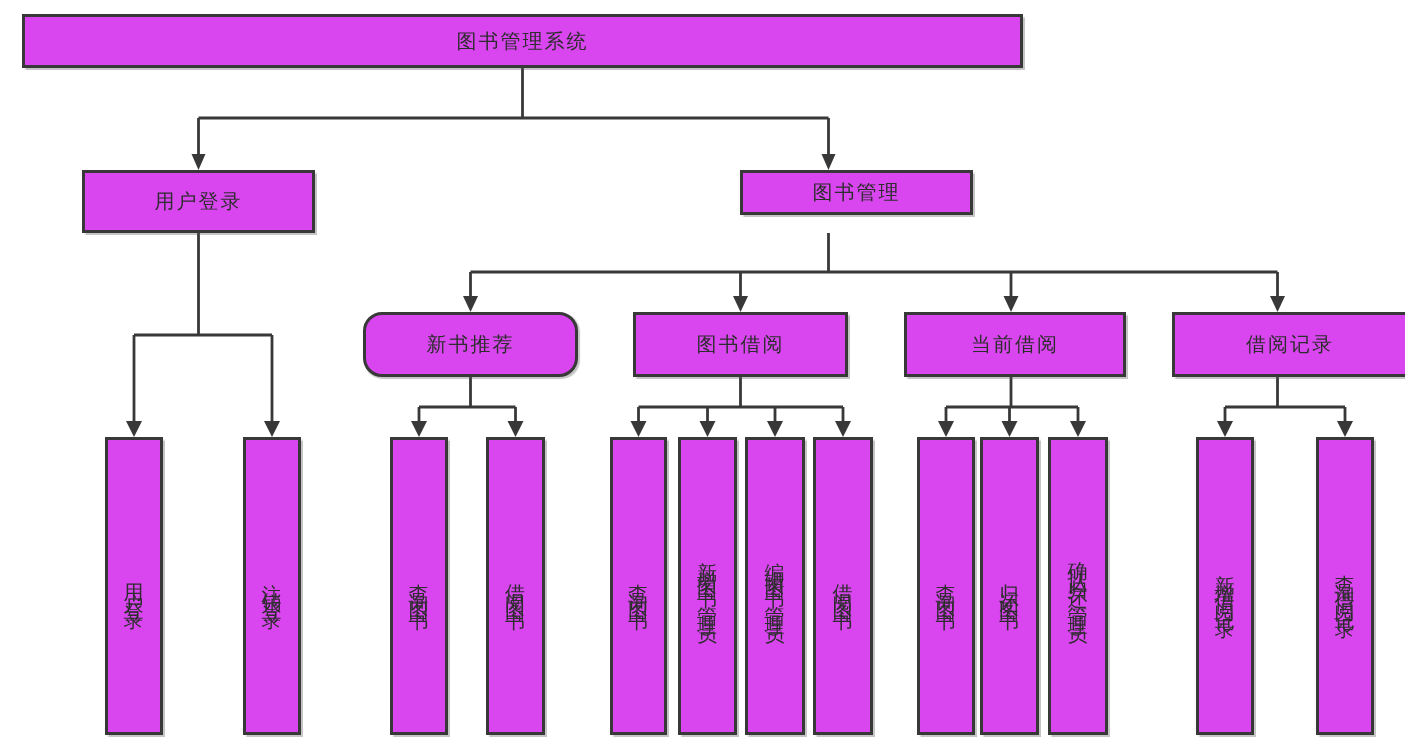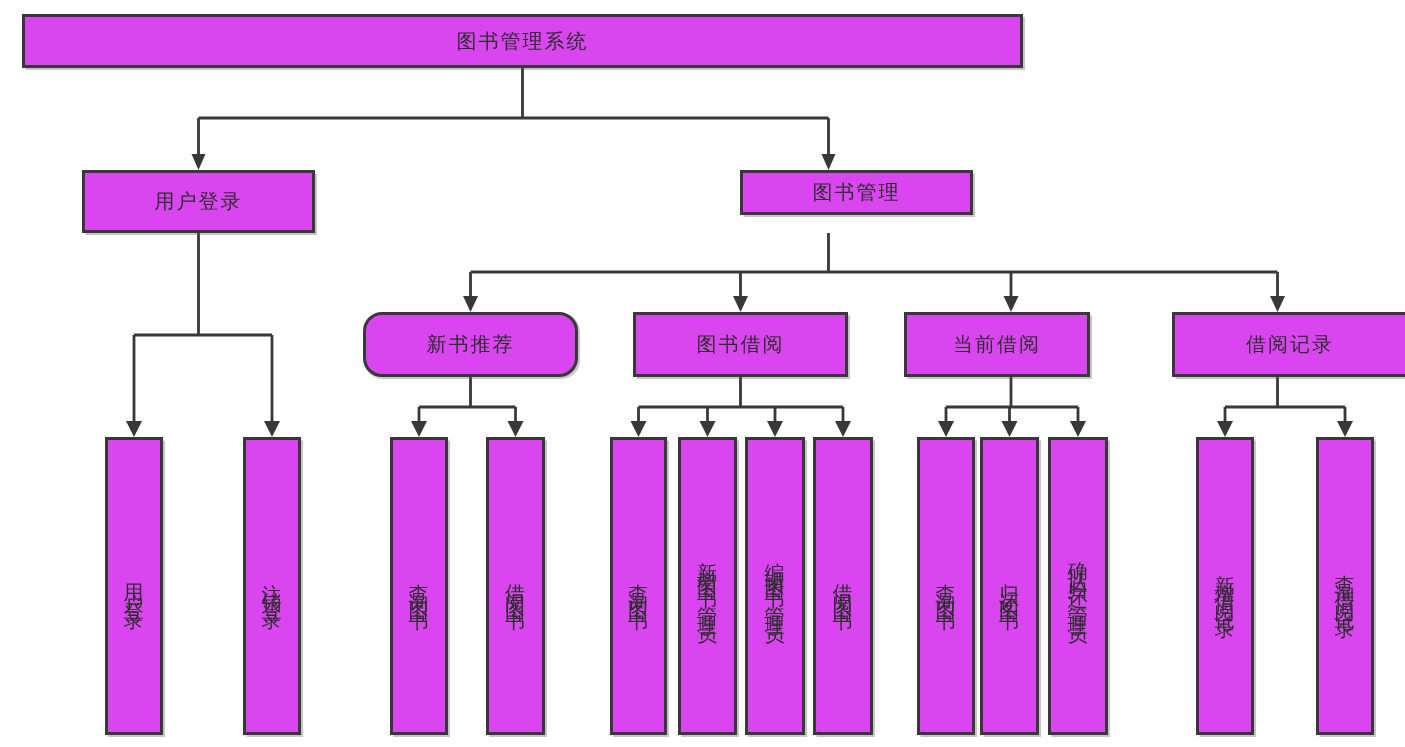--- a/index.html
+++ b/index.html
@@ -122,21 +122,21 @@
     <polygon class="ar" points="1337,421 1353,421 1345,437"></polygon>
   </svg>
 
   <div class="box h" style="left:22px; top:14px; width:1001px; height:54px;">图书管理系统</div>
 
   <div class="box h" style="left:82px; top:170px; width:233px; height:63px;">用户登录</div>
   <div class="box h" style="left:740px; top:170px; width:233px; height:45px;">图书管理</div>
 
   <div class="box h" style="left:363px; top:312px; width:215px; height:65px;border-radius:19px;">新书推荐</div>
   <div class="box h" style="left:633px; top:312px; width:215px; height:65px;">图书借阅</div>
-  <div class="box h" style="left:904px; top:312px; width:186px; height:65px;">当前借阅</div>
+  <div class="box h" style="left:904px; top:312px; width:222px; height:65px;">当前借阅</div>
   <div class="box h" style="left:1172px; top:312px; width:236px; height:65px;">借阅记录</div>
 
   <div class="box v" style="left:105px; top:437px; width:58px; height:298px;">用户登录</div>
   <div class="box v" style="left:243px; top:437px; width:58px; height:298px;">注销登录</div>
 
   <div class="box v" style="left:390px; top:437px; width:58px; height:298px;">查询图书</div>
   <div class="box v" style="left:486px; top:437px; width:59px; height:298px;">借阅图书</div>
 
   <div class="box v" style="left:610px; top:437px; width:57px; height:298px;">查询图书</div>
   <div class="box v" style="left:678px; top:437px; width:59px; height:298px;">新增图书（管理员）</div>

